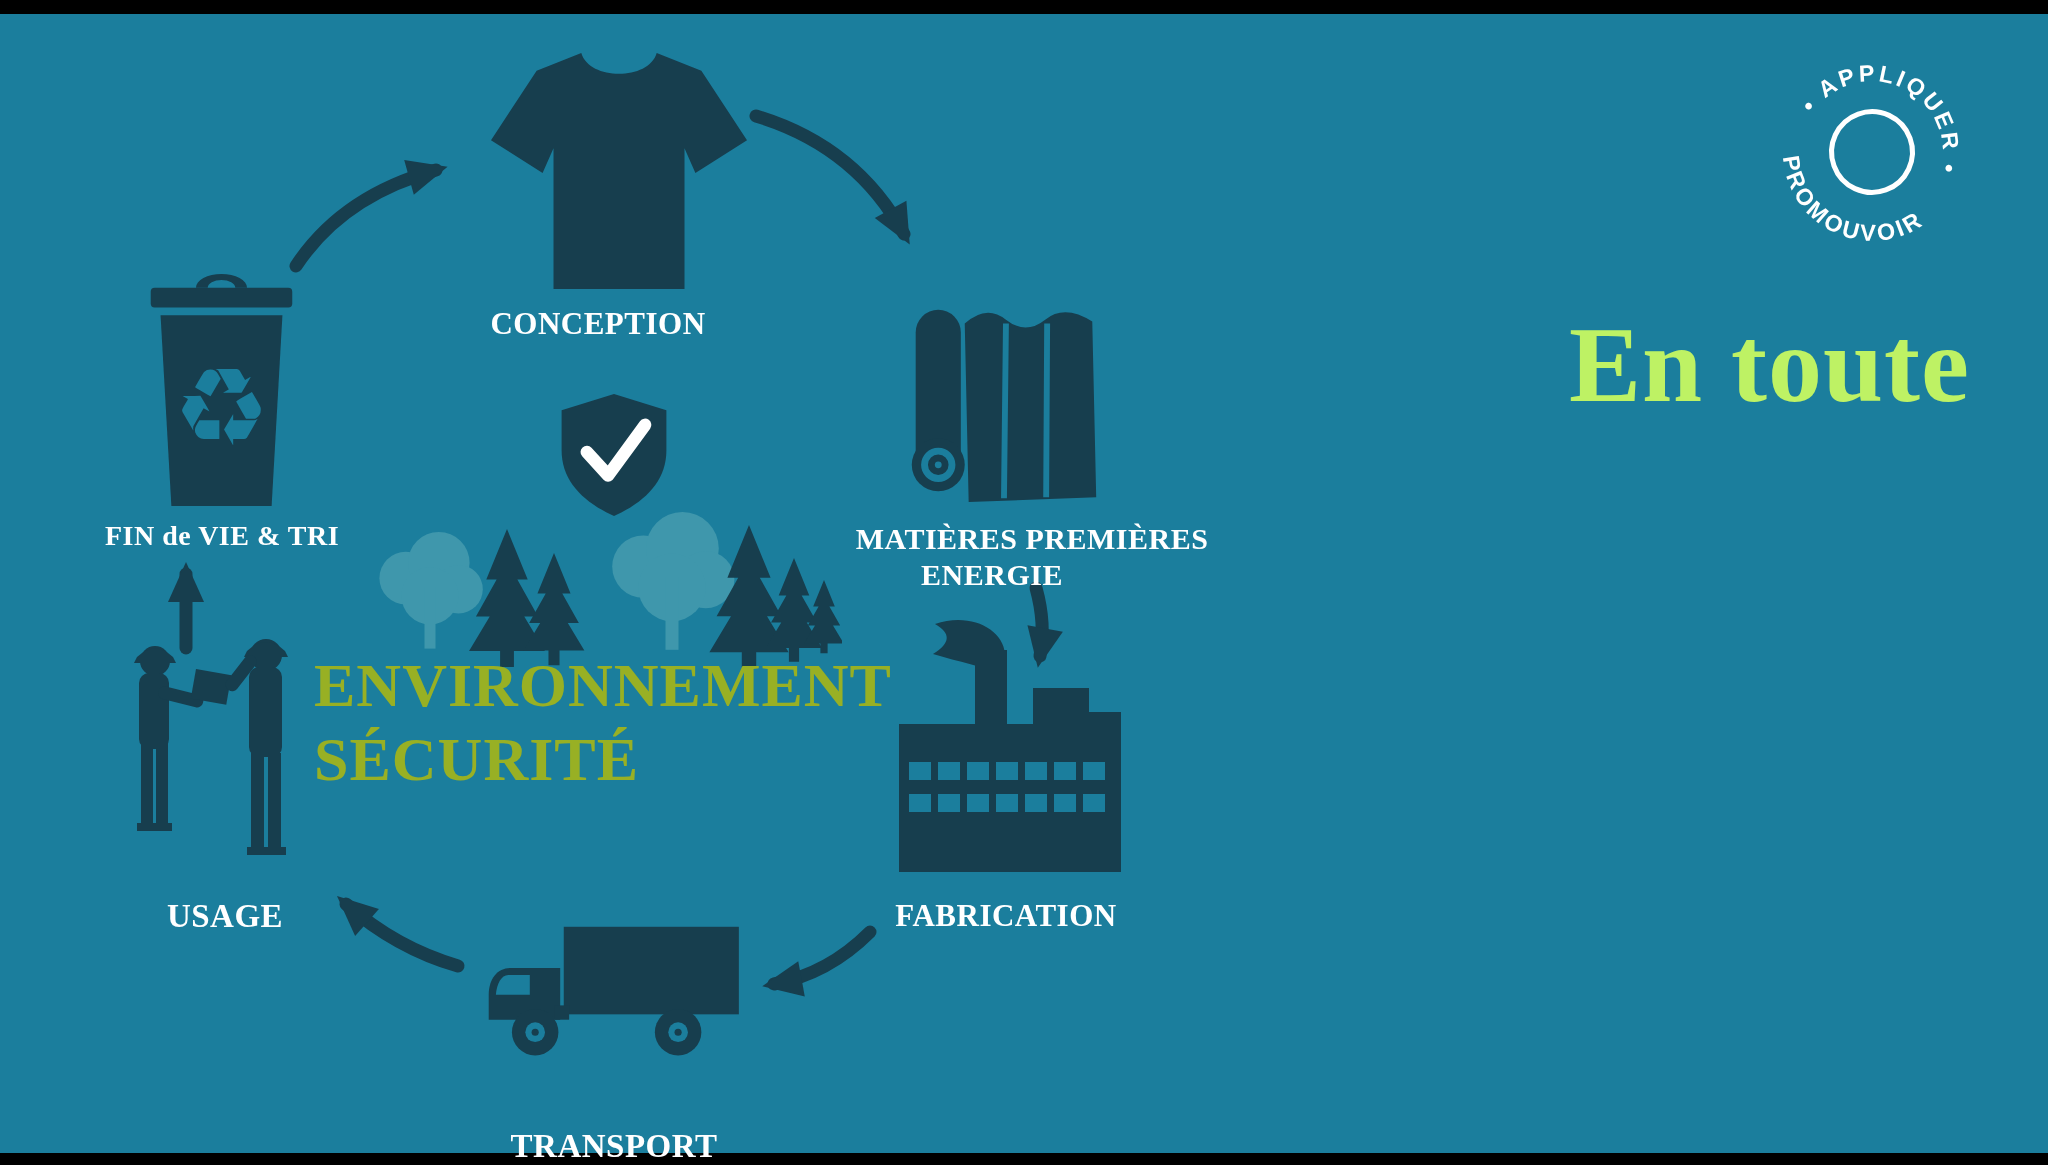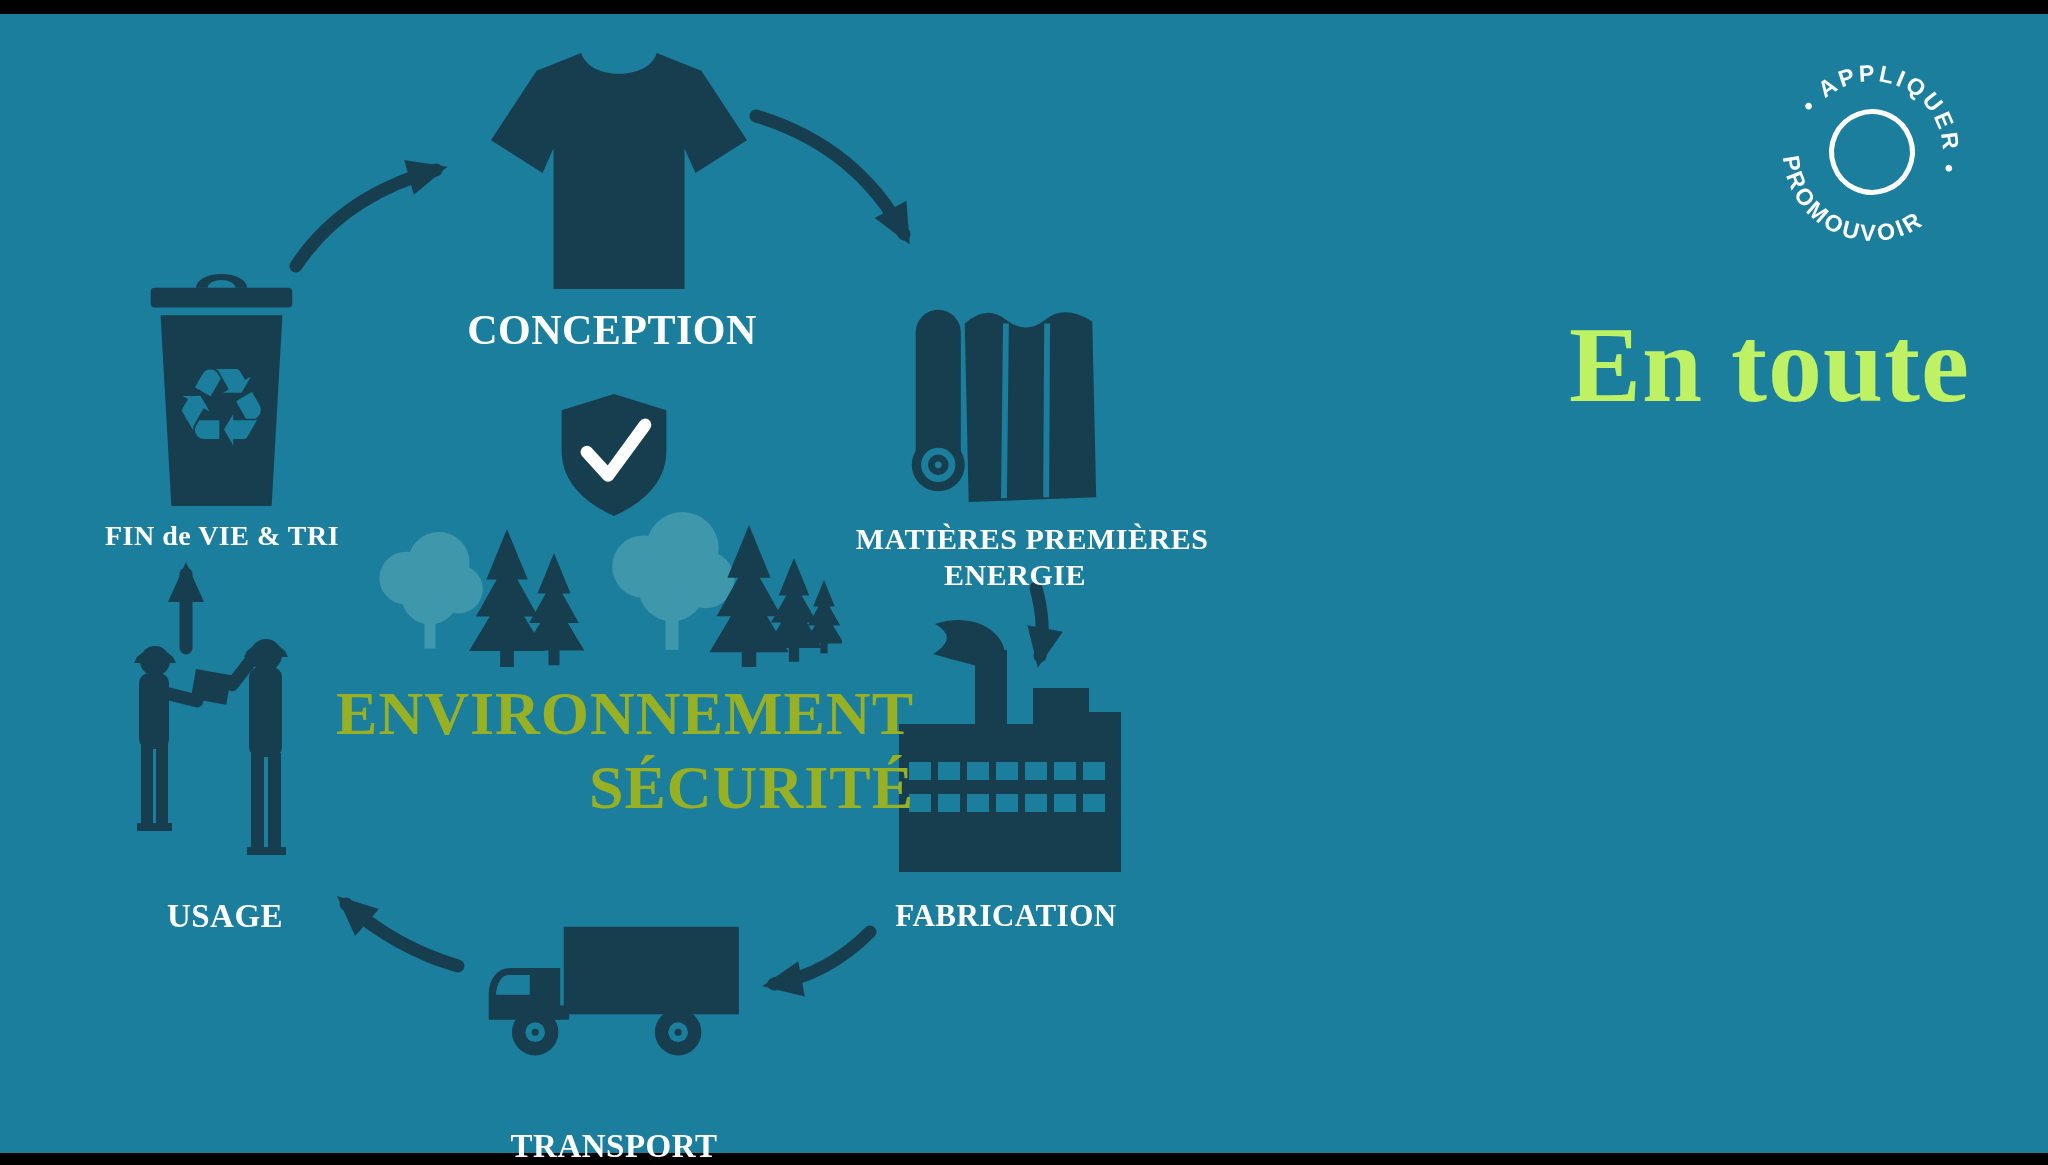--- a/index.html
+++ b/index.html
@@ -30,23 +30,23 @@
     color: #ffffff;
     font-weight: 700;
     text-align: center;
     letter-spacing: 0.5px;
     font-family: "Liberation Serif", serif;
     line-height: 1.15;
   }
   .center-title {
     position: absolute;
     left: 314px;
-    top: 676px;
+    top: 648px;
     width: 600px;
-    text-align: right;
+    text-align: left;
     color: #98b024;
     font-weight: 700;
     font-family: "Liberation Serif", serif;
   }
   .center-title .line {
     font-size: 62px;
     line-height: 74px;
     letter-spacing: 1px;
   }
   .headline {
@@ -95,34 +95,34 @@
       <path marker-end="url(#ah)" d="M756 116 Q 856 146 904 234"></path>
       <path marker-end="url(#ah)" d="M1036 588 Q 1046 624 1040 656"></path>
       <path marker-end="url(#ah)" d="M870 932 Q 828 974 774 984"></path>
       <path marker-end="url(#ah)" d="M458 966 Q 396 948 346 904"></path>
     </g>
   </svg>
 
   <svg class="icon" style="left:490px; top:46px; width:258px; height:250px;" viewBox="0 0 260 250">
     <path fill="#173e4e" d="M92 6 C 100 34, 160 34, 168 6 L 213 24 L 259 94 L 207 127 L 196 102 L 196 244 L 64 244 L 64 102 L 53 127 L 1 94 L 47 24 Z"></path>
   </svg>
-  <div class="stage-label" style="left:412px; top:306px; width:400px; font-size:42px;">CONCEPTION</div>
+  <div class="stage-label" style="left:398px; top:306px; width:400px; font-size:31px;">CONCEPTION</div>
 
   <svg class="icon" style="left:900px; top:296px; width:206px; height:216px;" viewBox="0 0 210 220">
     <g fill="#173e4e">
       <path d="M66 28 Q 88 8 108 24 Q 128 40 148 24 Q 168 8 196 26 L 200 205 L 70 210 Z"></path>
       <rect x="16" y="14" width="46" height="182" rx="23"></rect>
       <circle cx="39" cy="172" r="27"></circle>
     </g>
     <path d="M108 28 L 106 206 M 150 28 L 149 205" stroke="#1b7e9d" stroke-width="6" fill="none"></path>
     <circle cx="39" cy="172" r="14" fill="none" stroke="#1b7e9d" stroke-width="7"></circle>
     <circle cx="39" cy="172" r="3.5" fill="#1b7e9d"></circle>
   </svg>
   <div class="stage-label" style="left:832px; top:522px; width:400px; font-size:30px;">MATIÈRES PREMIÈRES</div>
-  <div class="stage-label" style="left:815px; top:558px; width:400px; font-size:30px;">ENERGIE</div>
+  <div class="stage-label" style="left:792px; top:558px; width:400px; font-size:30px;">ENERGIE</div>
 
   <svg class="icon" style="left:885px; top:612px; width:250px; height:265px;" viewBox="0 0 250 265">
     <g fill="#173e4e">
       <path d="M120 42 C 118 16, 84 0, 50 12 C 66 21, 66 31, 48 42 C 74 50, 98 54, 120 64 Z"></path>
       <rect x="90" y="38" width="32" height="90"></rect>
       <path d="M14 260 V112 H148 V76 H204 V100 H236 V260 Z"></path>
     </g>
     <g fill="#1b7e9d">
       <rect x="24" y="150" width="22" height="18"></rect>
       <rect x="53" y="150" width="22" height="18"></rect>

